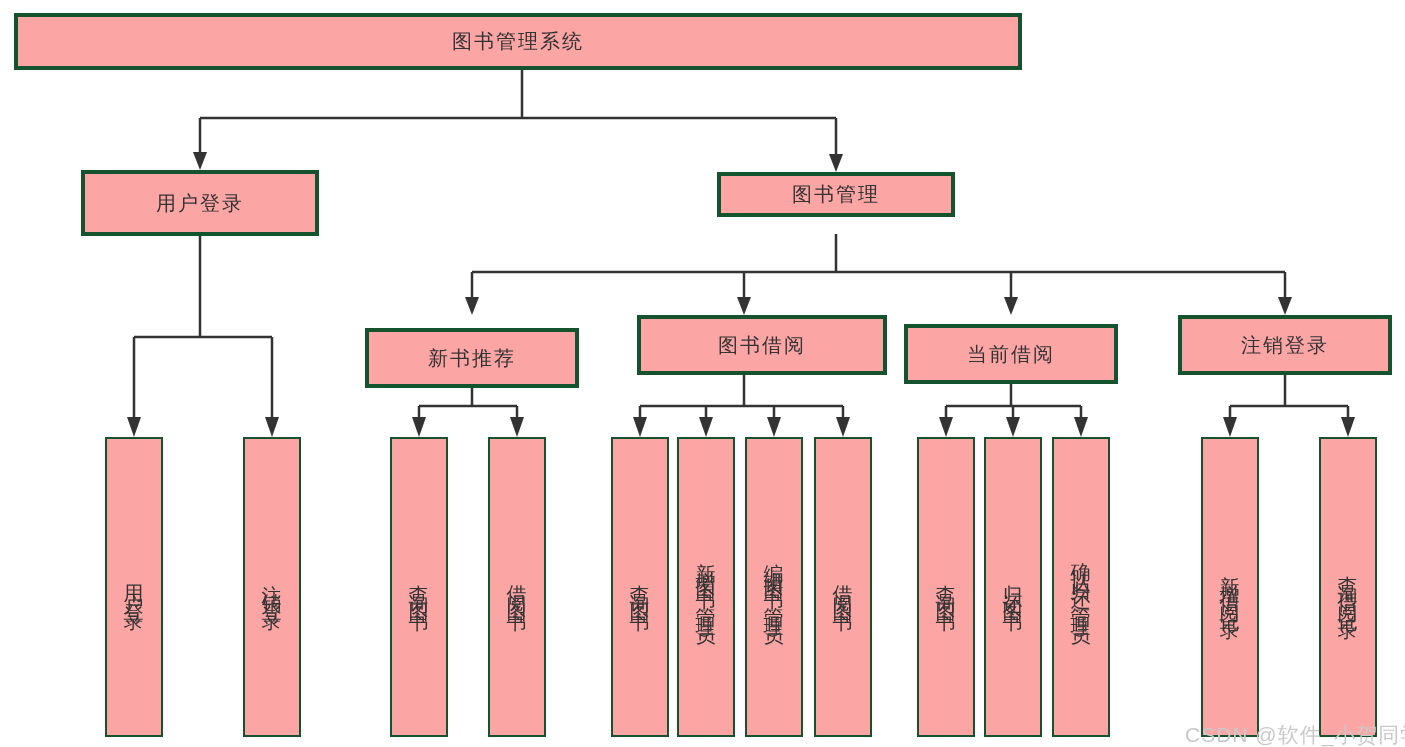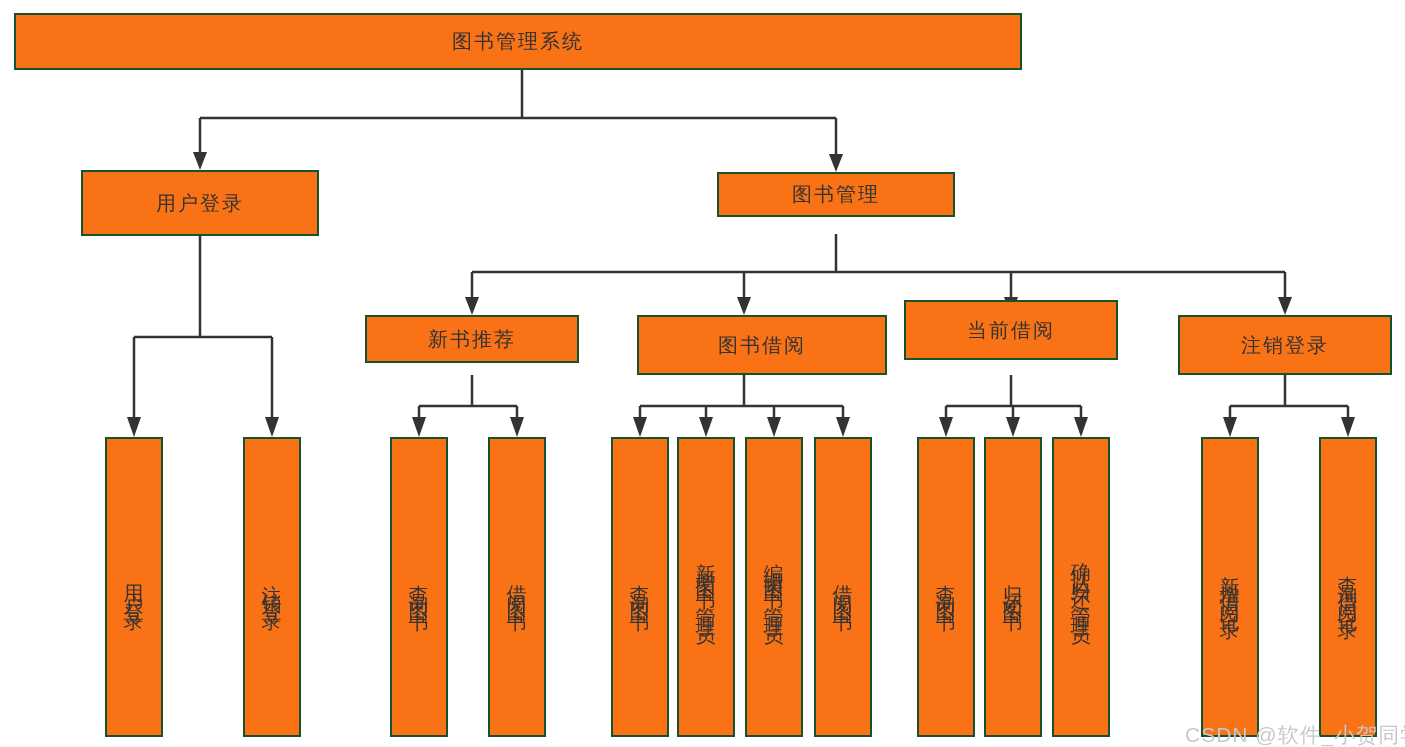--- a/index.html
+++ b/index.html
@@ -17,22 +17,22 @@
     color: #333333;
   }
   #wires {
     position: absolute;
     left: 0; top: 0;
     width: 1405px; height: 747px;
     z-index: 0;
   }
   .box {
     position: absolute;
-    background: #f97316;
-    border: 2px solid #14532d;
+    background: #fca5a5;
+    border: 4px solid #14532d;
     box-sizing: border-box;
     display: flex;
     align-items: center;
     justify-content: center;
     z-index: 1;
     font-size: 20px;
     color: #333333;
     letter-spacing: 2px;
     white-space: nowrap;
   }
@@ -47,23 +47,23 @@
     font-size: 20px;
     line-height: 1;
     color: #333333;
   }
   
   .b-root   { left: 14px;  top: 13px;  width: 1008px; height: 57px; }
   
   .b-login  { left: 81px;  top: 170px; width: 238px;  height: 66px; }
   .b-manage { left: 717px; top: 172px; width: 238px;  height: 45px; }
   
-  .b-newbook { left: 365px;  top: 315px; width: 214px; height: 48px; }
+  .b-newbook { left: 365px;  top: 328px; width: 214px; height: 60px; }
   .b-borrow  { left: 637px;  top: 315px; width: 250px; height: 60px; }
-  .b-current { left: 904px;  top: 300px; width: 214px; height: 60px; }
+  .b-current { left: 904px;  top: 324px; width: 214px; height: 60px; }
   .b-record  { left: 1178px; top: 315px; width: 214px; height: 60px; }
   
   .lf { top: 437px; width: 58px; height: 300px; }
   .lf-login-0   { left: 105px; }
   .lf-login-1   { left: 243px; }
   .lf-newbook-0 { left: 390px; }
   .lf-newbook-1 { left: 488px; }
   .lf-borrow-0  { left: 611px; }
   .lf-borrow-1  { left: 677px; }
   .lf-borrow-2  { left: 745px; }

